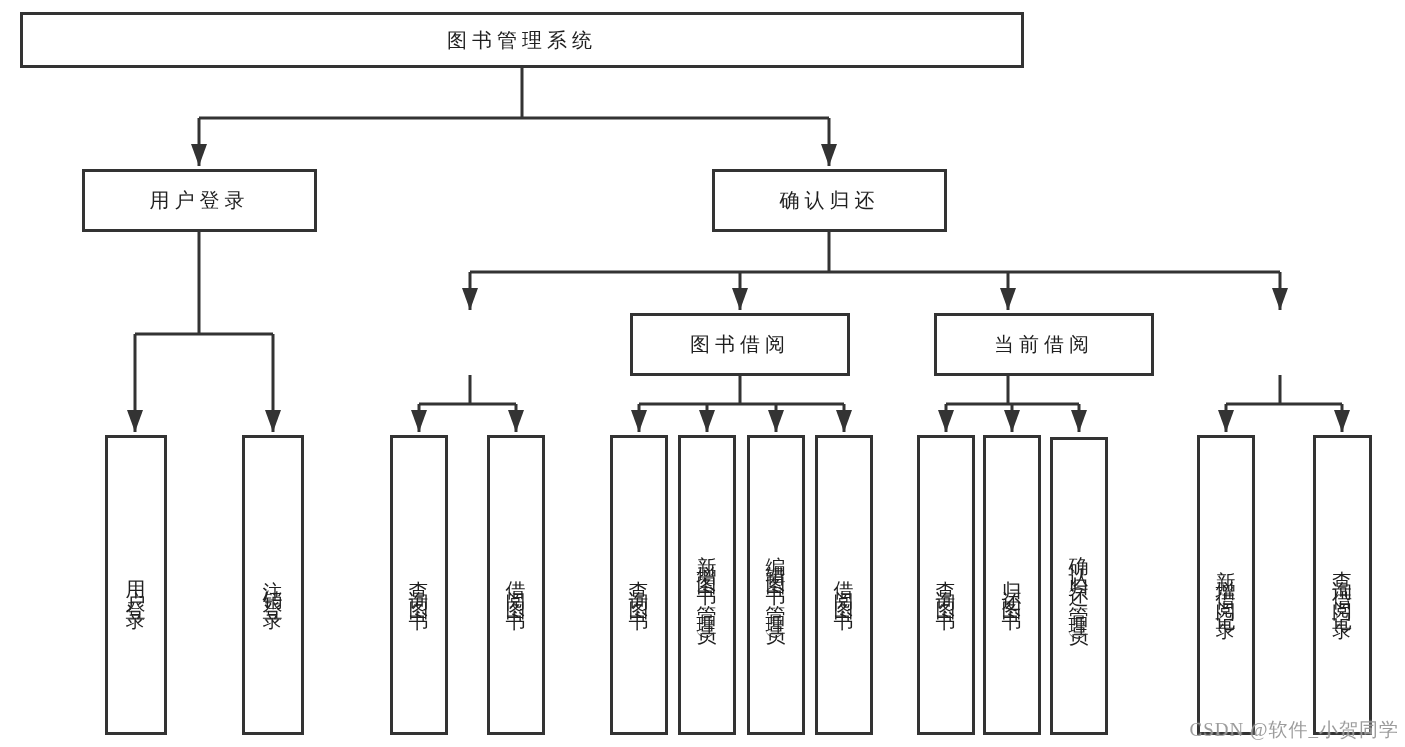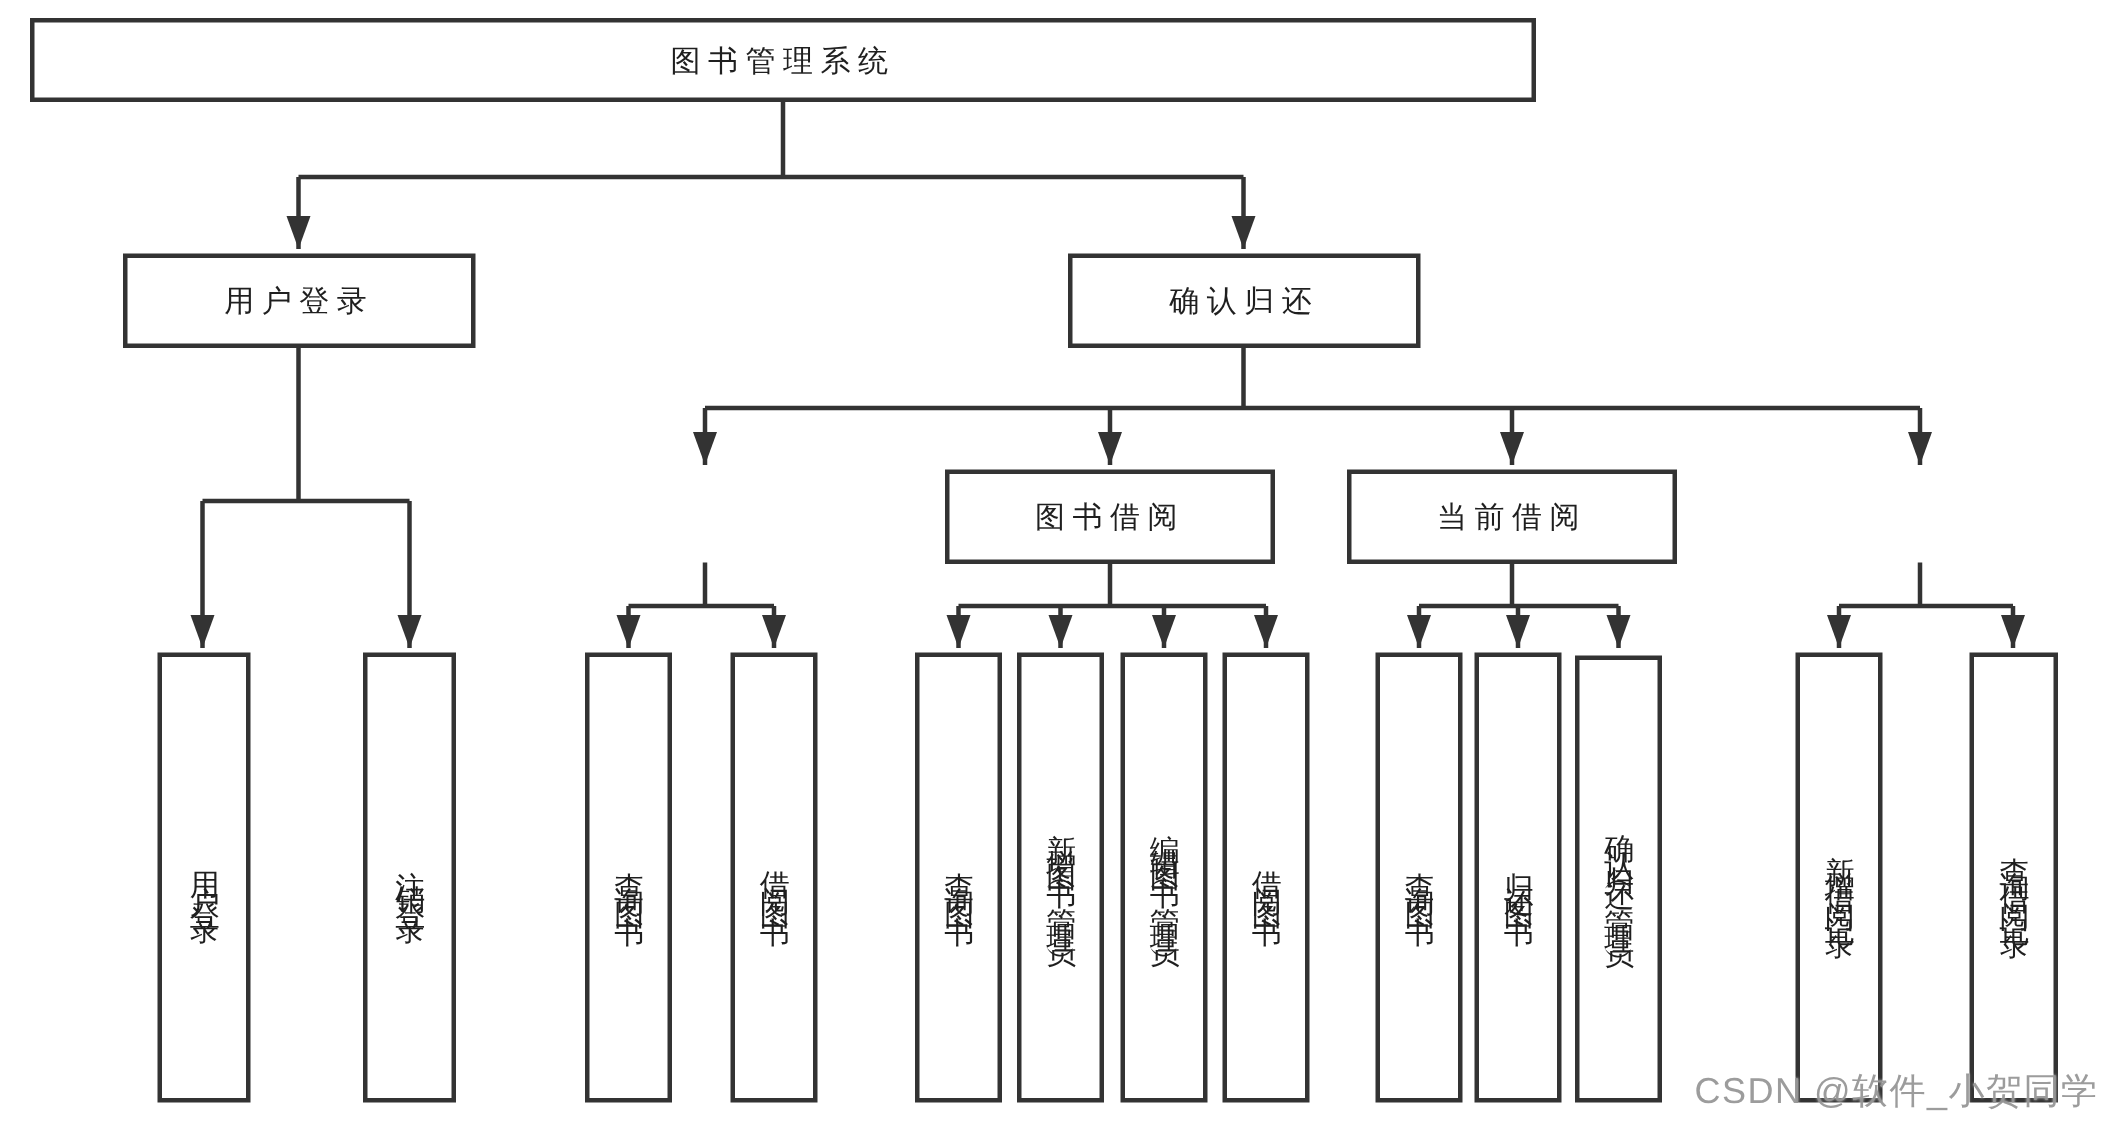--- a/index.html
+++ b/index.html
@@ -1,20 +1,20 @@
 <!DOCTYPE html>
 <html><head>
 <meta charset="utf-8">
 <style>
   html,body { margin:0; padding:0; background:#ffffff; }
   .canvas {
     position:relative;
     width:1405px; height:747px;
     background:#ffffff;
-    font-family:Liberation Sans, sans-serif;
+    font-family:Liberation Serif, serif;
     overflow:hidden;
   }
   .connectors { position:absolute; left:0; top:0; width:1405px; height:747px; }
   .ln   { stroke:#333333; stroke-width:3; fill:none; }
   .arr  { stroke:#333333; stroke-width:3; fill:none; }
   .hbox {
     position:absolute;
     border:3px solid #333333;
     background:#ffffff;
     box-sizing:border-box;
@@ -34,21 +34,21 @@
     text-orientation:mixed;
     font-size:20px;
     letter-spacing:10px;
     color:#1f1f1f;
     line-height:1;
     white-space:nowrap;
   }
   .wm {
     position:absolute;
     right:6px; bottom:4px;
-    font-size:24px;
+    font-size:19px;
     color:rgba(148,148,148,0.92);
     letter-spacing:1px;
     text-shadow:0 0 2px rgba(255,255,255,0.8);
     white-space:nowrap;
   }
 </style>
 </head>
 <body>
 
 <div class="canvas">
@@ -102,21 +102,21 @@
   <div class="hbox" style="left:82px; top:169px; width:235px; height:63px">
     <span>用户登录</span>
   </div>
   <div class="hbox" style="left:712px; top:169px; width:235px; height:63px">
     <span>确认归还</span>
   </div>
 
   <div class="hbox" style="left:630px; top:313px; width:220px; height:63px">
     <span>图书借阅</span>
   </div>
-  <div class="hbox" style="left:898px; top:313px; width:220px; height:63px">
+  <div class="hbox" style="left:934px; top:313px; width:220px; height:63px">
     <span>当前借阅</span>
   </div>
 
   <div class="vbox" style="left:105px; top:435px; width:62px; height:300px">
     <span class="vtext">用户登录</span>
   </div>
   <div class="vbox" style="left:242px; top:435px; width:62px; height:300px">
     <span class="vtext">注销登录</span>
   </div>
 

